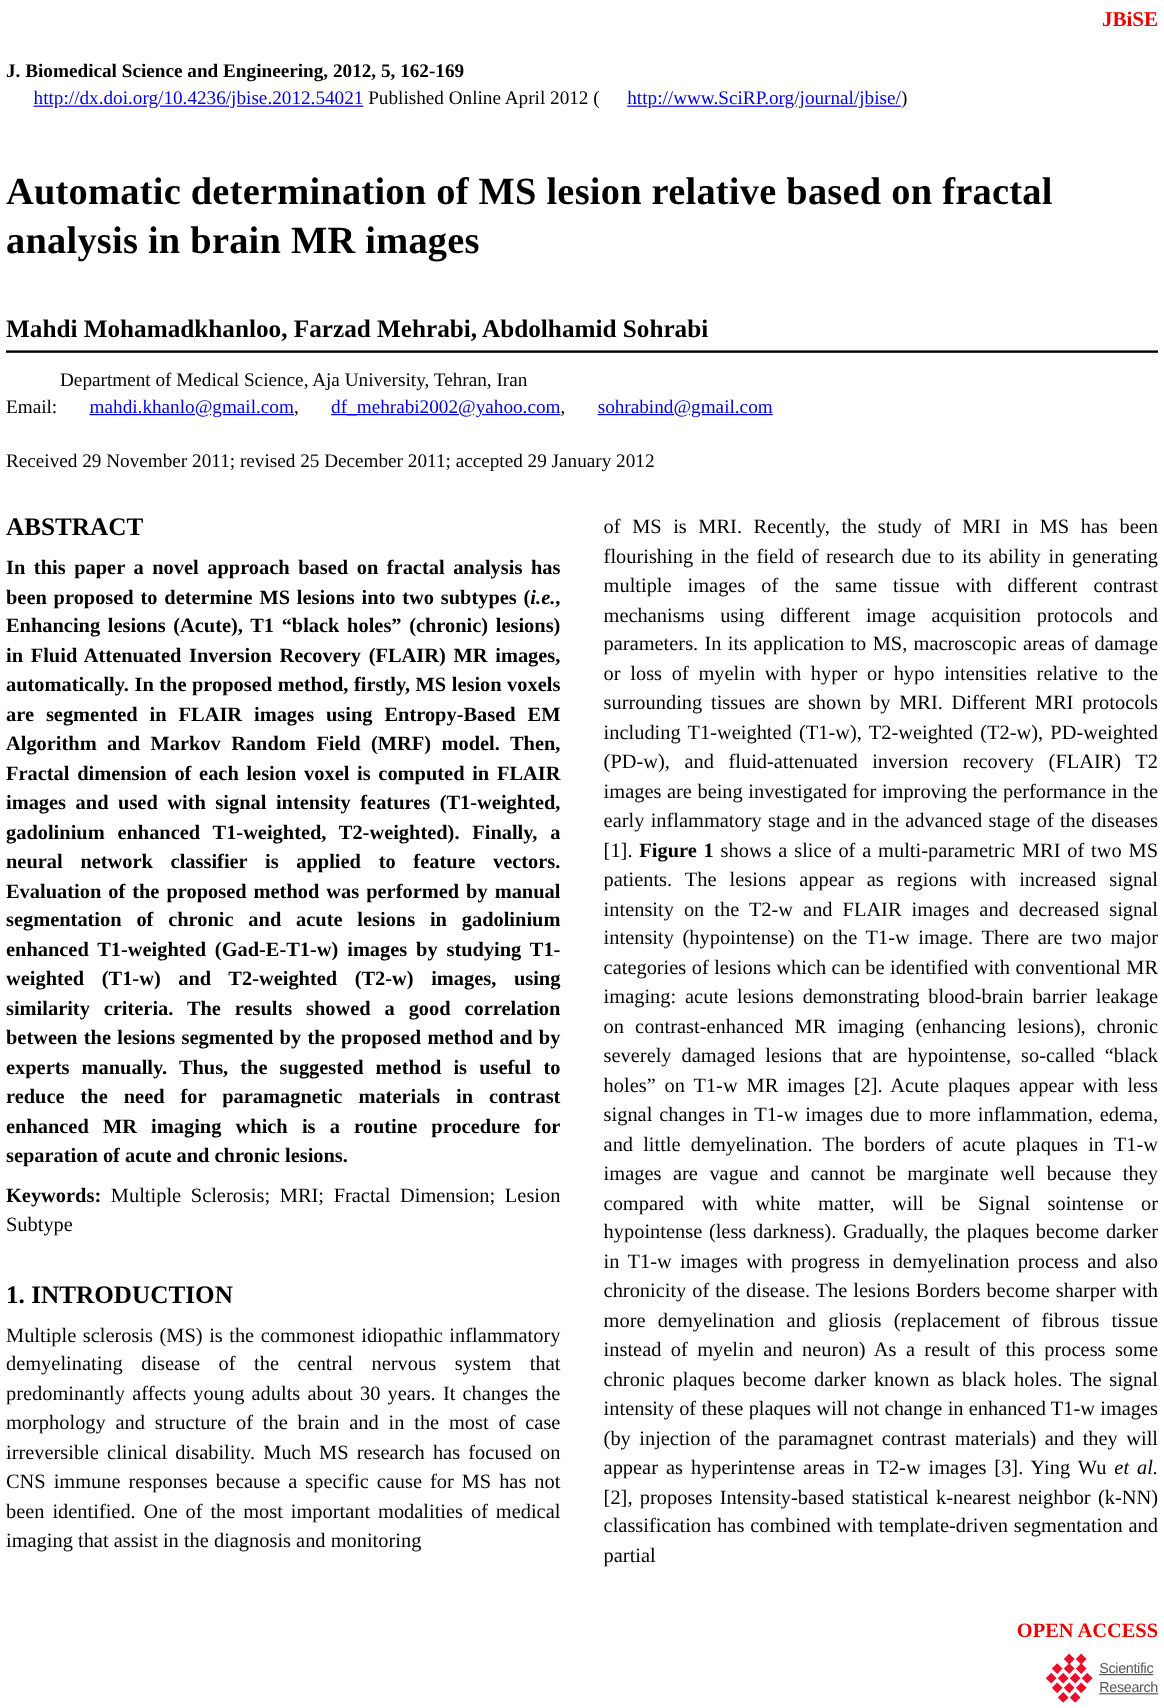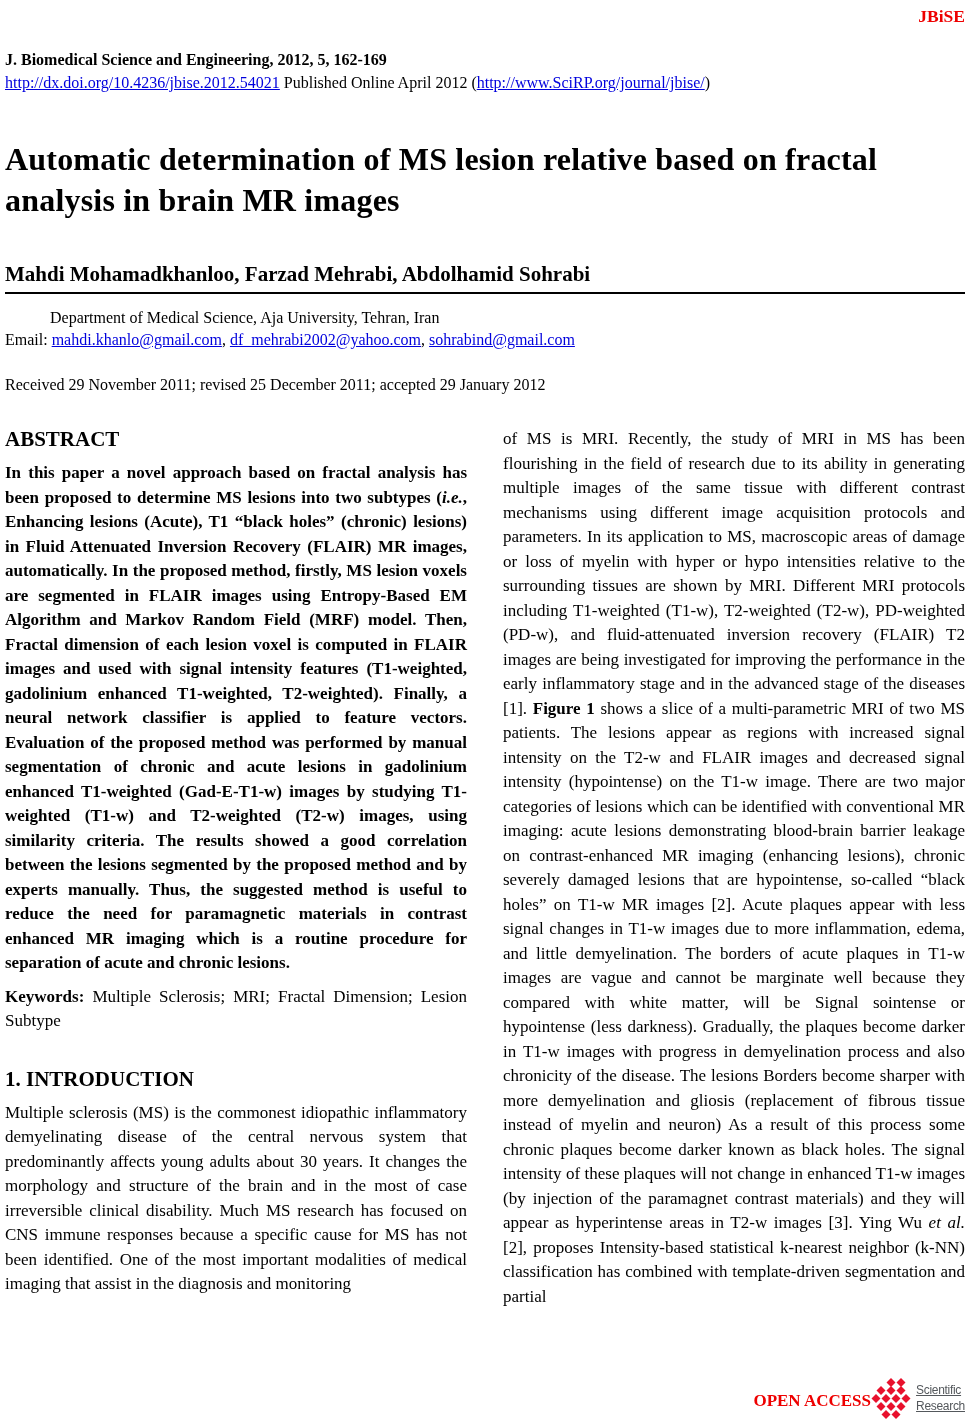--- a/index.html
+++ b/index.html
@@ -8,21 +8,21 @@
     --logo-red:#e8112d;
     --logo-gray:#54585c;
   }
   *{margin:0;padding:0;box-sizing:border-box;}
   html,body{background:#ffffff;}
   body{
     width:970px;height:1423px;position:relative;overflow:hidden;
     font-family:"Liberation Serif","DejaVu Serif",serif;color:#000;
   }
   .page{position:absolute;inset:0;padding:5px 5px 0 5px;}
-  a{color:var(--link-blue);text-decoration:underline;cursor:pointer;}
+  a{color:var(--link-blue);text-decoration:underline;cursor:pointer;margin-left:23px;}
   .journal-header{display:flex;justify-content:space-between;align-items:flex-start;}
   .jhead-left{font-size:16px;line-height:23px;}
   .jhead-line1{font-weight:bold;margin-top:43px;}
   .jbise{color:var(--accent-red);font-weight:bold;font-size:17.5px;padding-top:1px;margin-left:20px;}
   h1.title{
     margin-top:45px;font-size:32px;line-height:41px;font-weight:bold;
     max-width:930px;letter-spacing:.2px;
   }
   .authors{
     margin-top:41px;font-size:21px;font-weight:bold;
@@ -36,21 +36,21 @@
   h2.section{font-size:21px;line-height:25px;font-weight:bold;text-align:left;}
   .col p{margin-top:9px;}
   .col p.first{margin-top:0;}
   .keywords{margin-top:23px;}
   .intro-head{margin-top:33px;}
   .b{font-weight:bold;}
   .i{font-style:italic;}
   .bi{font-weight:bold;font-style:italic;}
   footer{
     position:absolute;left:5px;right:5px;bottom:4px;
-    display:flex;justify-content:flex-end;align-items:flex-end;
+    display:flex;justify-content:space-between;align-items:flex-end;flex-direction:column;
   }
   .open-access{color:var(--accent-red);font-weight:bold;font-size:17px;padding-bottom:8px;}
   .sr-logo{display:flex;align-items:center;gap:3px;}
   .sr-text{
     font-family:"Liberation Sans","DejaVu Sans",sans-serif;
     color:var(--logo-gray);font-size:12px;line-height:16px;letter-spacing:-0.3px;text-decoration:underline;
   }
 </style>
 </head>
 <body>

